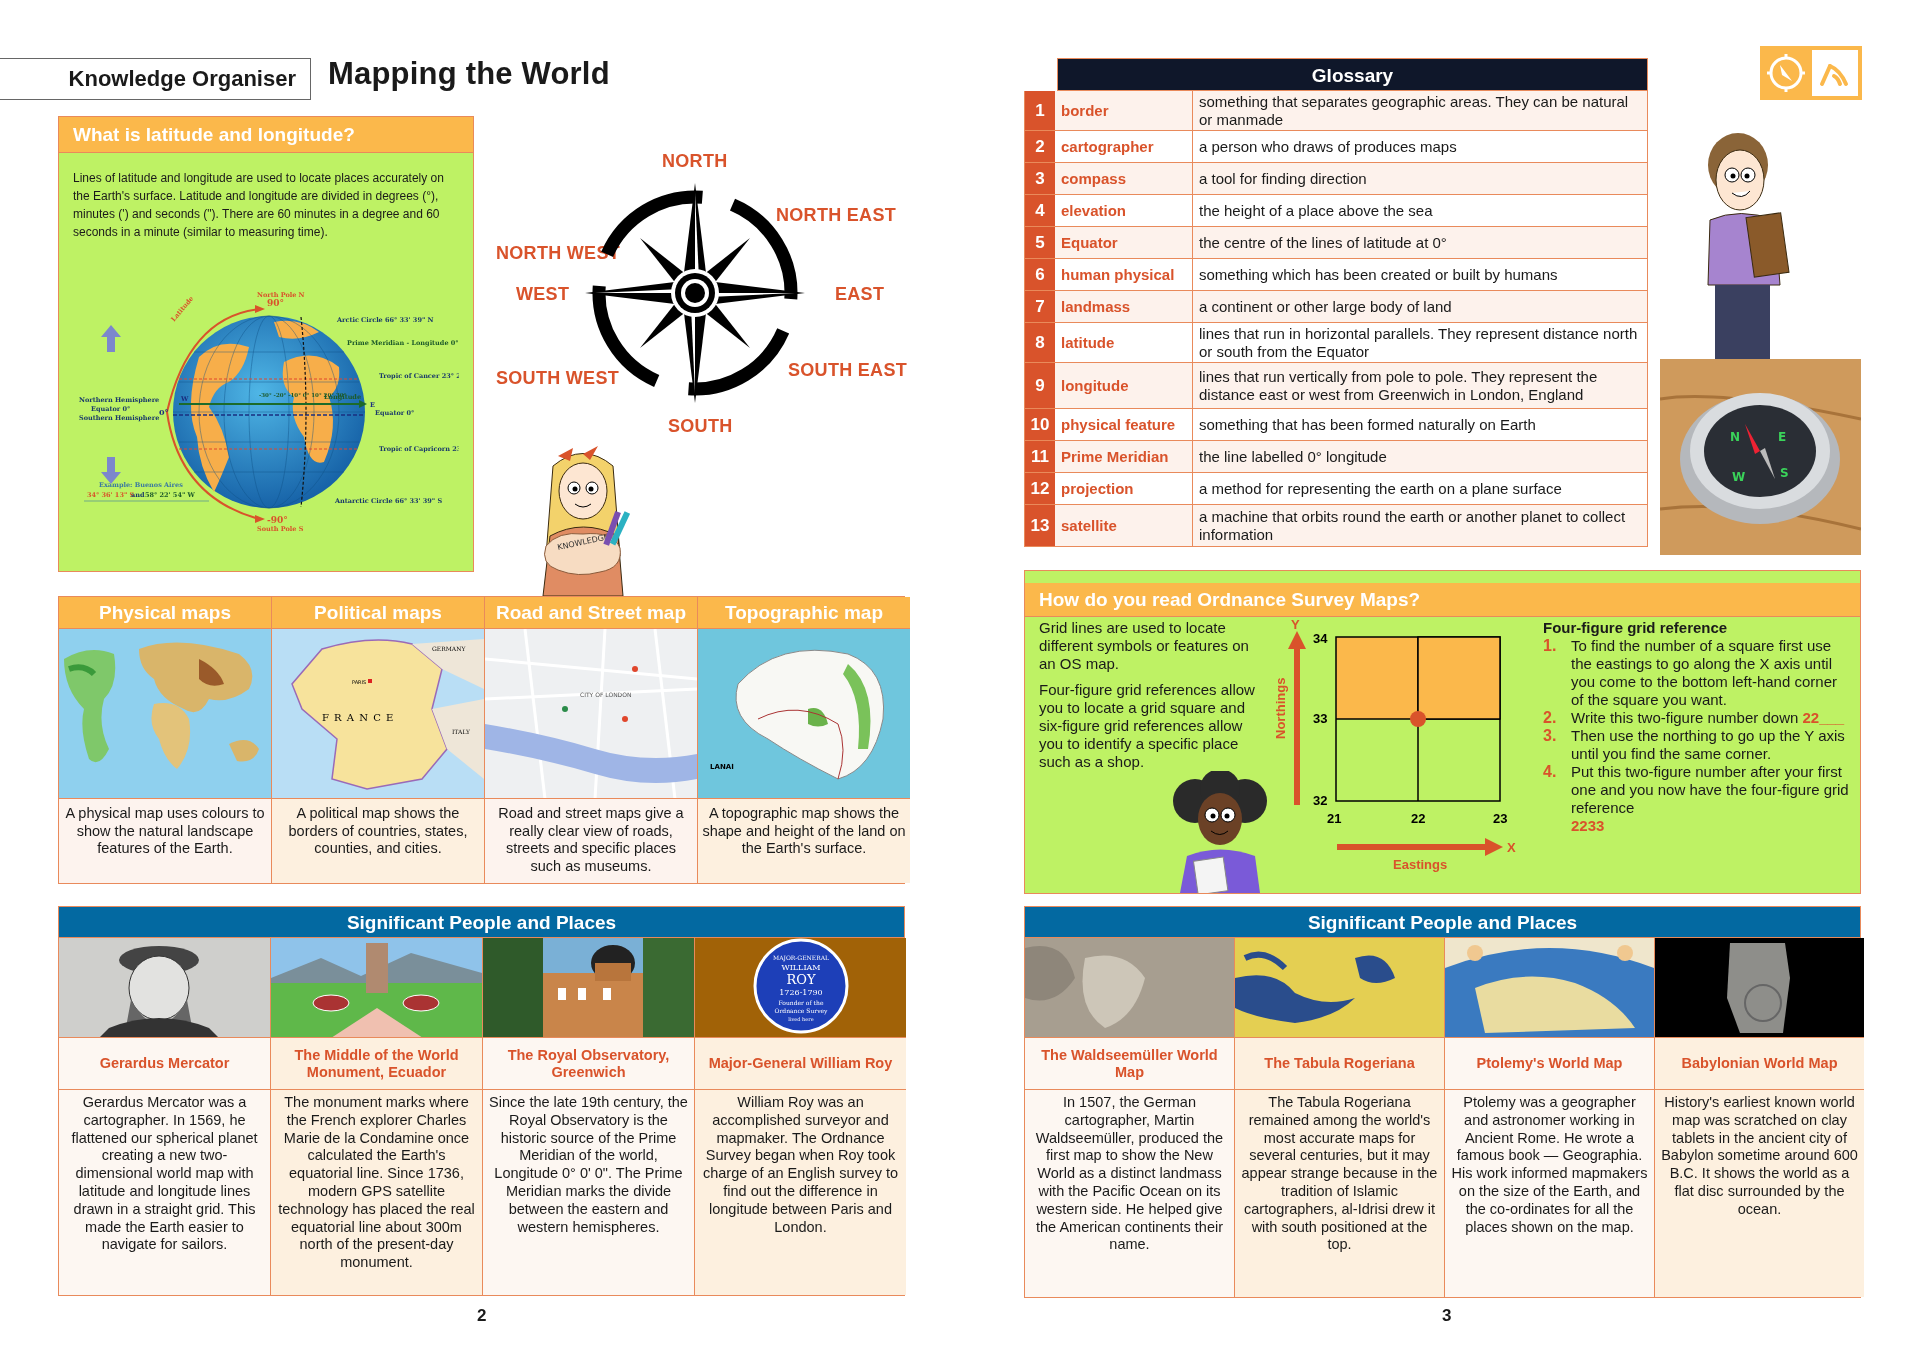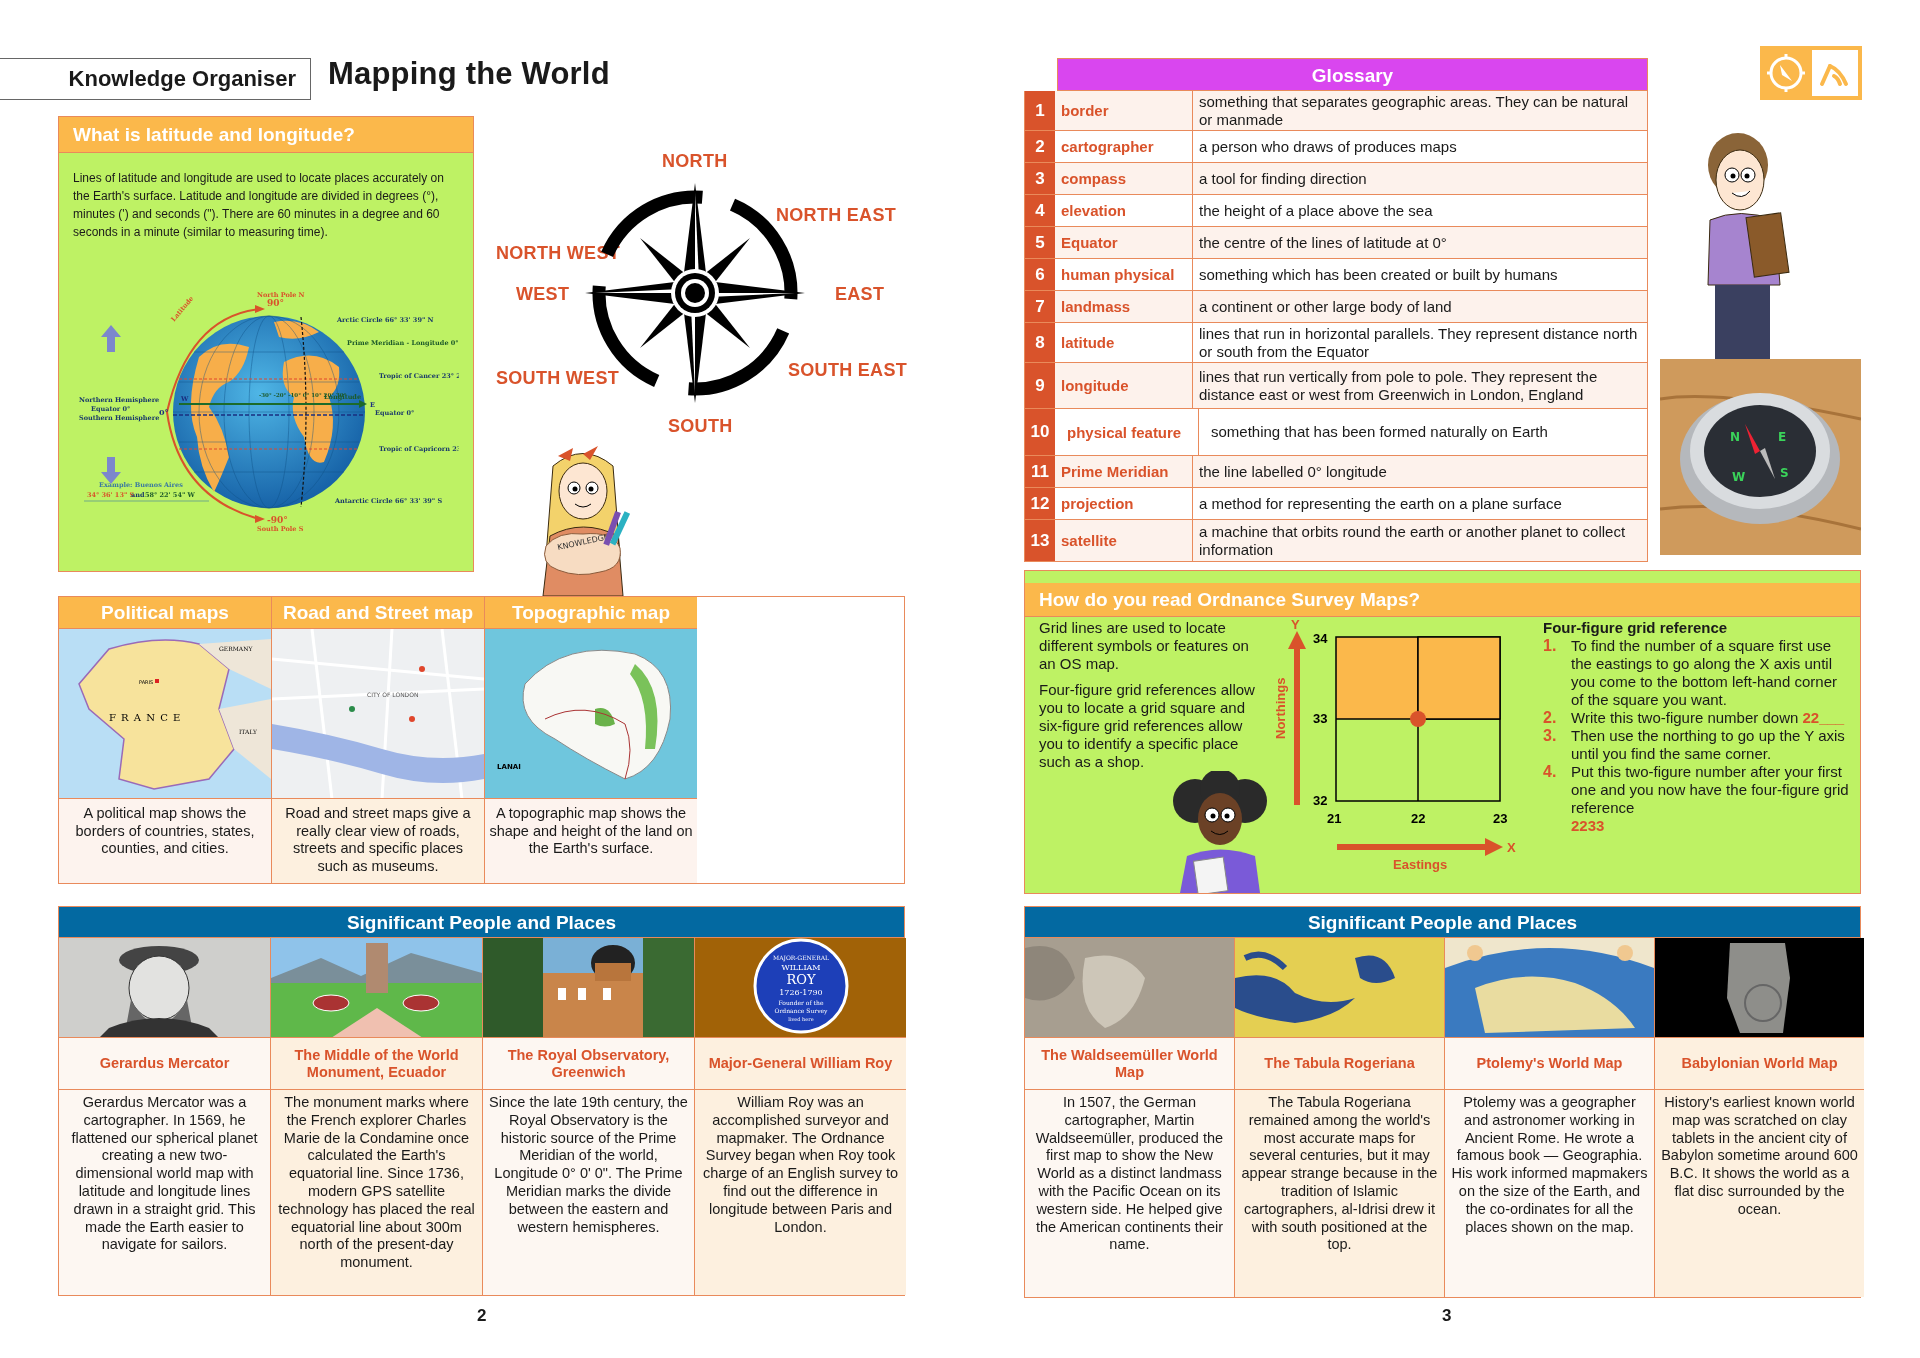--- a/index.html
+++ b/index.html
@@ -43,21 +43,21 @@
   .sig .pic { height: 100px; border-bottom: 1.5px solid #e98a5b; position: relative; overflow: hidden; }
   .sig .name { height: 52px; border-bottom: 1.5px solid #e98a5b; color: #d9532b; font-weight: bold; font-size: 14.5px; line-height: 16.5px; display: flex; align-items: center; justify-content: center; text-align: center; padding: 0 4px; }
   .sig .txt { flex: 1; font-size: 14.5px; line-height: 17.8px; text-align: center; padding: 4px 6px; }
   .sig .col:nth-child(odd) .name, .sig .col:nth-child(odd) .txt { background: #fdf7f2; }
   .sig .col:nth-child(even) .name, .sig .col:nth-child(even) .txt { background: #fdf0df; }
 
   .pagenum { font-weight: bold; font-size: 17px; }
 
   
   #glossary { left: 1024px; top: 58px; width: 624px; }
-  #glossary .gh { height: 33px; background: #d946ef; color: #fff; font-weight: bold; font-size: 19px; text-align: center; line-height: 33px; border: 1.5px solid #e98a5b; margin-left: 33px; }
+  #glossary .gh { height: 33px; background: #0f172a; color: #fff; font-weight: bold; font-size: 19px; text-align: center; line-height: 33px; border: 1.5px solid #e98a5b; margin-left: 33px; }
   .grow { display: grid; grid-template-columns: 30px 138px 1fr; border: 1.5px solid #e98a5b; border-top: none; }
   .grow .n { background: #d9532b; color: #fff; font-weight: bold; font-size: 17px; display: flex; align-items: center; justify-content: center; }
   .grow .t { color: #d9532b; font-weight: bold; font-size: 15px; display: flex; align-items: center; padding-left: 6px; border-right: 1.5px solid #e98a5b; }
   .grow .df { font-size: 15px; line-height: 17.5px; display: flex; align-items: center; padding: 2px 6px; }
   .grow:nth-child(even) .t, .grow:nth-child(even) .df { background: #ffffff; }
   .grow:nth-child(odd) .t, .grow:nth-child(odd) .df { background: #fdf2ec; }
 
   
   #os { left: 1024px; top: 570px; width: 837px; height: 324px; }
   #os .hdr { height: 34px; font-size: 19px; padding: 6px 14px; border: none; border-bottom: 1.5px solid #e98a5b; margin-top: 12px; }
@@ -194,20 +194,34 @@
     <path d="M22 90 Q55 72 90 90 L95 150 L15 150 Z" fill="#e08c63" stroke="#3a2a10" stroke-width="1"></path>
     <path d="M18 100 Q30 85 55 88 Q85 85 92 102 Q95 122 72 126 Q50 132 30 124 Q12 118 18 100Z" fill="#f7dcc2" stroke="#8a5a3a" stroke-width="1"></path>
     <text x="30" y="104" font-size="8" font-family="DejaVu Sans, sans-serif" fill="#333" transform="rotate(-12 30 104)">KNOWLEDGE</text>
     <rect x="82" y="65" width="6" height="35" fill="#7a4fb0" transform="rotate(20 85 80)"></rect>
     <rect x="90" y="65" width="6" height="35" fill="#2bb1c2" transform="rotate(25 93 80)"></rect>
   </svg>
 </div>
 
 <div id="maps" class="abs">
   <div class="mapcol">
+    <div class="h">Physical maps</div>
+    <div class="img" style="background:#8fd0ee;">
+      <svg width="212" height="170" viewBox="0 0 212 170">
+        <path d="M5 30 Q30 15 55 25 Q60 55 45 70 Q38 95 50 120 Q40 140 30 130 Q20 100 25 80 Q5 60 5 30Z" fill="#7fc86a"></path>
+        <path d="M80 20 Q120 5 180 25 Q200 40 190 60 Q170 75 150 70 Q140 90 125 80 Q100 70 95 50 Q80 40 80 20Z" fill="#d9b56a"></path>
+        <path d="M95 75 Q120 70 130 90 Q135 120 118 140 Q105 130 100 110 Q88 95 95 75Z" fill="#e3c37a"></path>
+        <path d="M170 115 Q190 105 200 120 Q195 135 178 132Z" fill="#d9b56a"></path>
+        <path d="M140 30 Q160 40 165 55 Q150 60 140 50Z" fill="#9a5a2a"></path>
+        <path d="M10 40 Q25 35 35 45" stroke="#3a9a3a" stroke-width="6" fill="none"></path>
+      </svg>
+    </div>
+    <div class="d">A physical map uses colours to show the natural landscape features of the Earth.</div>
+  </div>
+  <div class="mapcol">
     <div class="h">Political maps</div>
     <div class="img" style="background:#b9def5;">
       <svg width="212" height="170" viewBox="0 0 212 170">
         <path d="M50 20 Q100 5 140 15 L170 40 L160 80 L175 120 L150 150 L95 160 L60 150 L65 110 L30 80 L20 55 Z" fill="#f7e39c" stroke="#9a6ab8" stroke-width="1.5"></path>
         <path d="M140 15 L212 10 L212 60 L170 40 Z" fill="#eee6d8"></path>
         <path d="M160 80 L212 70 L212 150 L175 120Z" fill="#eee6d8"></path>
         <text x="50" y="92" font-family="DejaVu Serif, serif" font-size="10" letter-spacing="1">F R A N C E</text>
         <text x="160" y="22" font-family="DejaVu Serif, serif" font-size="6">GERMANY</text>
         <text x="180" y="105" font-family="DejaVu Serif, serif" font-size="6">ITALY</text>
         <rect x="96" y="50" width="4" height="4" fill="#d22"></rect>
@@ -384,21 +398,21 @@
     <div class="grow" style="height:40px;">
         <div class="n">8</div>
         <div class="t">latitude</div>
         <div class="df">lines that run in horizontal parallels. They represent distance north or south from the Equator</div>
       </div>
     <div class="grow" style="height:46px;">
         <div class="n">9</div>
         <div class="t">longitude</div>
         <div class="df">lines that run vertically from pole to pole. They represent the distance east or west from Greenwich in London, England</div>
       </div>
-    <div class="grow" style="height:47px;gap:6px;">
+    <div class="grow" style="height:32px;">
         <div class="n">10</div>
         <div class="t">physical feature</div>
         <div class="df">something that has been formed naturally on Earth</div>
       </div>
     <div class="grow" style="height:32px;">
         <div class="n">11</div>
         <div class="t">Prime Meridian</div>
         <div class="df">the line labelled 0° longitude</div>
       </div>
     <div class="grow" style="height:32px;">

